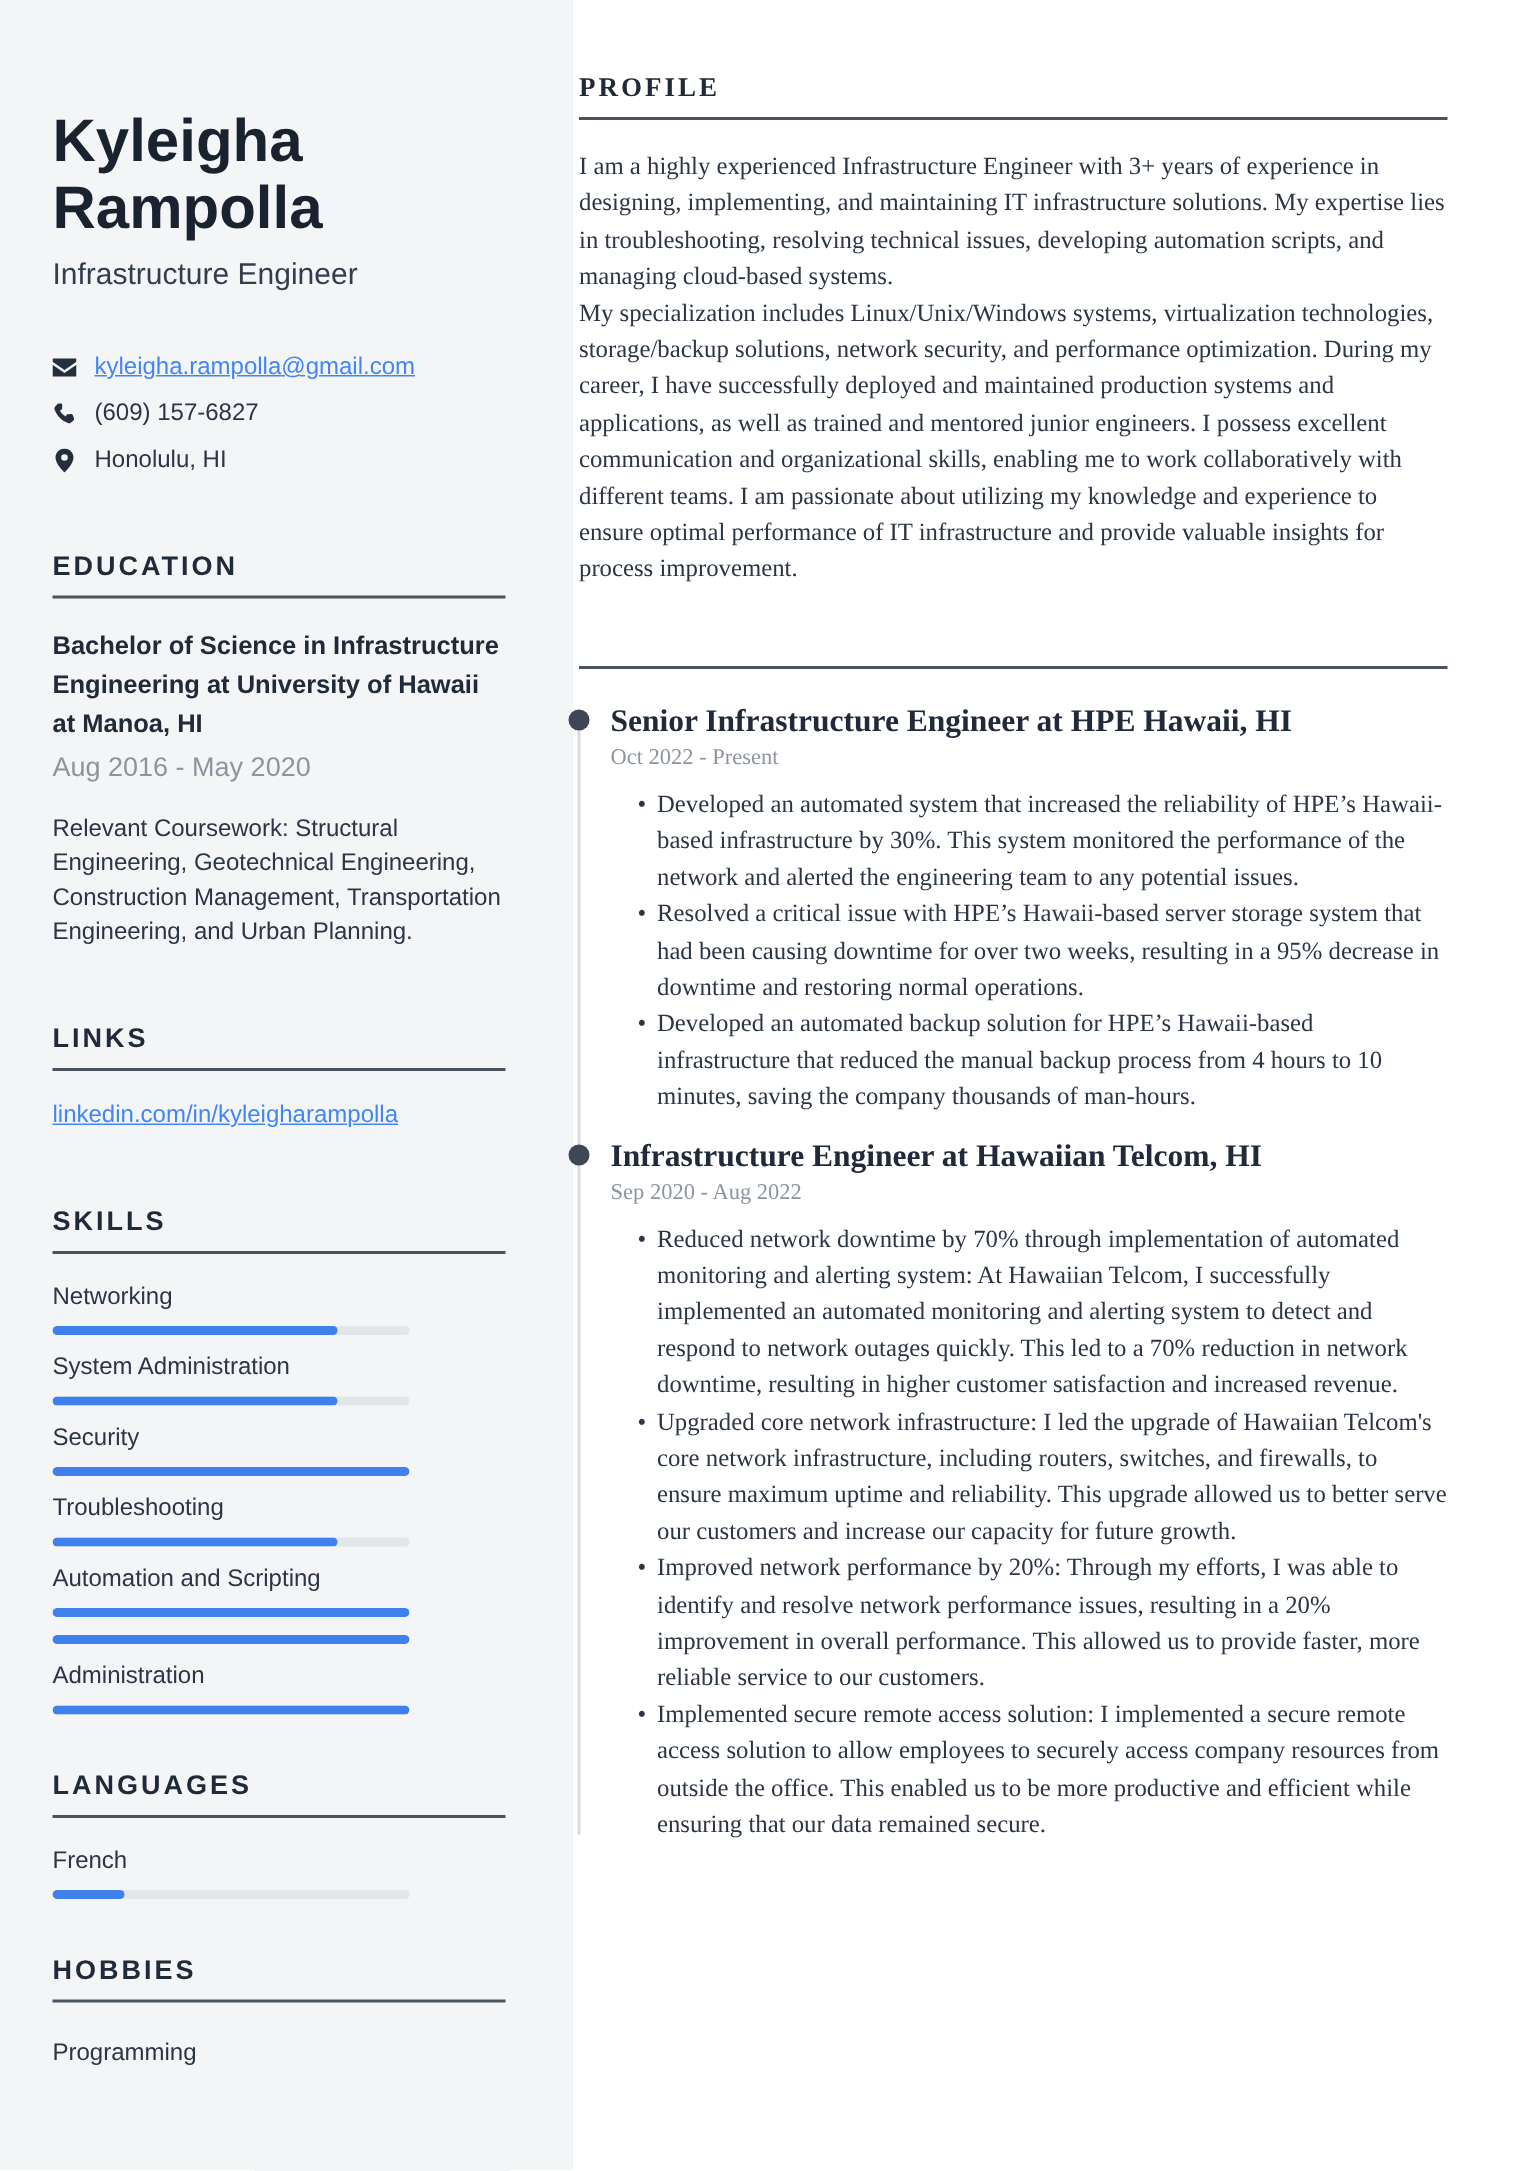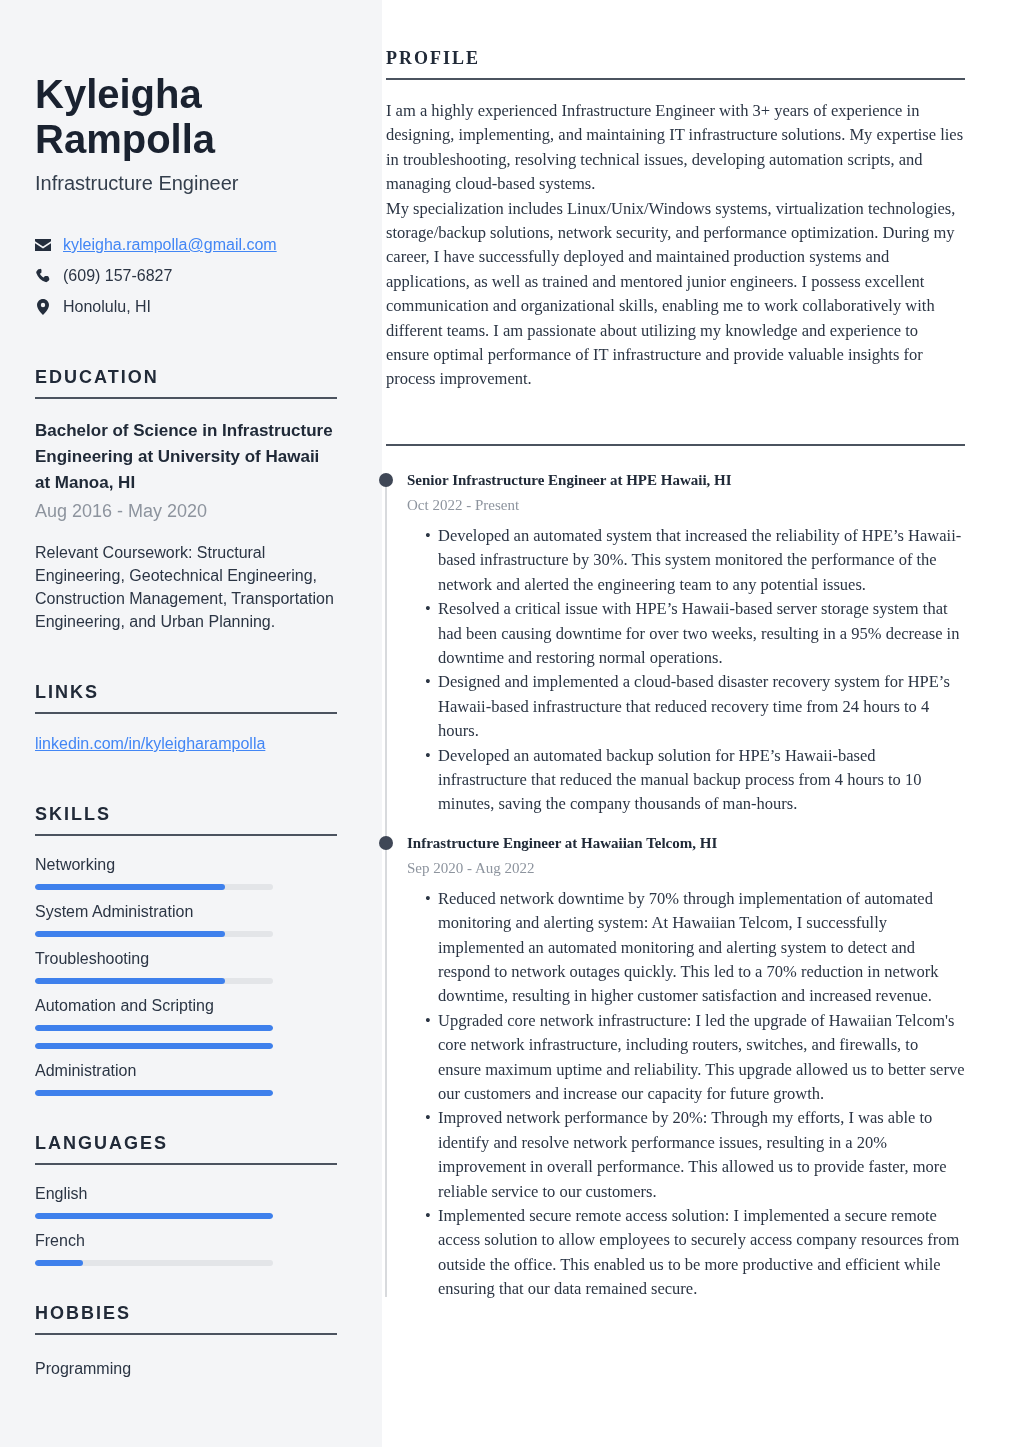--- a/index.html
+++ b/index.html
@@ -39,21 +39,21 @@
   .bar-fill{height:100%;background:var(--accent);border-radius:3px;}
   .hobby{font-size:16px;line-height:30px;}
   .main{position:absolute;left:386px;top:47px;width:579px;font-family:Liberation Serif, serif;}
   .profile-text{margin-top:14px;font-size:16.5px;line-height:24.4px;white-space:pre-line;}
   .employment{margin-top:52px;}
   .jobs{position:relative;margin-top:22px;}
   .jobs::before{content:"";position:absolute;left:-1px;top:7px;bottom:5px;width:2px;background:var(--timeline);}
   .job{position:relative;padding-left:21px;}
   .job + .job{margin-top:14px;}
   .job::before{content:"";position:absolute;left:-7px;top:5px;width:14px;height:14px;border-radius:50%;background:var(--dot);}
-  .jtitle{margin:0;font-size:15px;line-height:24px;font-weight:700;color:#202a38;}
+  .jtitle{margin:0;font-size:21px;line-height:24px;font-weight:700;color:#202a38;}
   .jdates{margin-top:3px;font-size:15px;line-height:20px;color:var(--muted);}
   ul.bullets{margin:9px 0 0 0;padding:0 0 0 31px;list-style:none;}
   li.bullet{position:relative;font-size:16.5px;line-height:24.4px;}
   li.bullet::before{content:"\2022";position:absolute;left:-13px;color:var(--text);}
 </style>
 </head>
 <body>
 
 <div class="page">
 
@@ -112,20 +112,26 @@
             <div class="bar-fill" style="width: 80%;"></div>
           </div>
         </div>
         <div class="skill">
           <div class="skill-label">System Administration</div>
           <div class="bar-track">
             <div class="bar-fill" style="width: 80%;"></div>
           </div>
         </div>
         <div class="skill">
+          <div class="skill-label">Security</div>
+          <div class="bar-track">
+            <div class="bar-fill" style="width: 100%;"></div>
+          </div>
+        </div>
+        <div class="skill">
           <div class="skill-label">Troubleshooting</div>
           <div class="bar-track">
             <div class="bar-fill" style="width: 80%;"></div>
           </div>
         </div>
         <div class="skill">
           <div class="skill-label">Automation and Scripting</div>
           <div class="bar-track">
             <div class="bar-fill" style="width: 100%;"></div>
           </div>
@@ -139,26 +145,20 @@
           <div class="skill-label">Administration</div>
           <div class="bar-track">
             <div class="bar-fill" style="width: 100%;"></div>
           </div>
         </div>
     </section>
 
     <section class="side-section gap-lg">
       <h2 class="side-heading">LANGUAGES</h2>
       <div class="side-rule"></div>
-      <div class="skill">
-          <div class="skill-label">English</div>
-          <div class="bar-track">
-            <div class="bar-fill" style="width: 100%;"></div>
-          </div>
-        </div>
         <div class="skill">
           <div class="skill-label">French</div>
           <div class="bar-track">
             <div class="bar-fill" style="width: 20%;"></div>
           </div>
         </div>
     </section>
 
     <section class="side-section gap-lg">
       <h2 class="side-heading">HOBBIES</h2>
@@ -177,21 +177,20 @@
 
     <section class="employment">
       <div class="main-rule"></div>
       <div class="jobs">
         <div class="job">
             <h3 class="jtitle">Senior Infrastructure Engineer at HPE Hawaii, HI</h3>
             <div class="jdates">Oct 2022 - Present</div>
             <ul class="bullets">
               <li class="bullet">Developed an automated system that increased the reliability of HPE’s Hawaii-based infrastructure by 30%. This system monitored the performance of the network and alerted the engineering team to any potential issues.</li>
               <li class="bullet">Resolved a critical issue with HPE’s Hawaii-based server storage system that had been causing downtime for over two weeks, resulting in a 95% decrease in downtime and restoring normal operations.</li>
-              <li class="bullet">Designed and implemented a cloud-based disaster recovery system for HPE’s Hawaii-based infrastructure that reduced recovery time from 24 hours to 4 hours.</li>
               <li class="bullet">Developed an automated backup solution for HPE’s Hawaii-based infrastructure that reduced the manual backup process from 4 hours to 10 minutes, saving the company thousands of man-hours.</li>
             </ul>
           </div>
           <div class="job">
             <h3 class="jtitle">Infrastructure Engineer at Hawaiian Telcom, HI</h3>
             <div class="jdates">Sep 2020 - Aug 2022</div>
             <ul class="bullets">
               <li class="bullet">Reduced network downtime by 70% through implementation of automated monitoring and alerting system: At Hawaiian Telcom, I successfully implemented an automated monitoring and alerting system to detect and respond to network outages quickly. This led to a 70% reduction in network downtime, resulting in higher customer satisfaction and increased revenue.</li>
               <li class="bullet">Upgraded core network infrastructure: I led the upgrade of Hawaiian Telcom's core network infrastructure, including routers, switches, and firewalls, to ensure maximum uptime and reliability. This upgrade allowed us to better serve our customers and increase our capacity for future growth.</li>
               <li class="bullet">Improved network performance by 20%: Through my efforts, I was able to identify and resolve network performance issues, resulting in a 20% improvement in overall performance. This allowed us to provide faster, more reliable service to our customers.</li>

